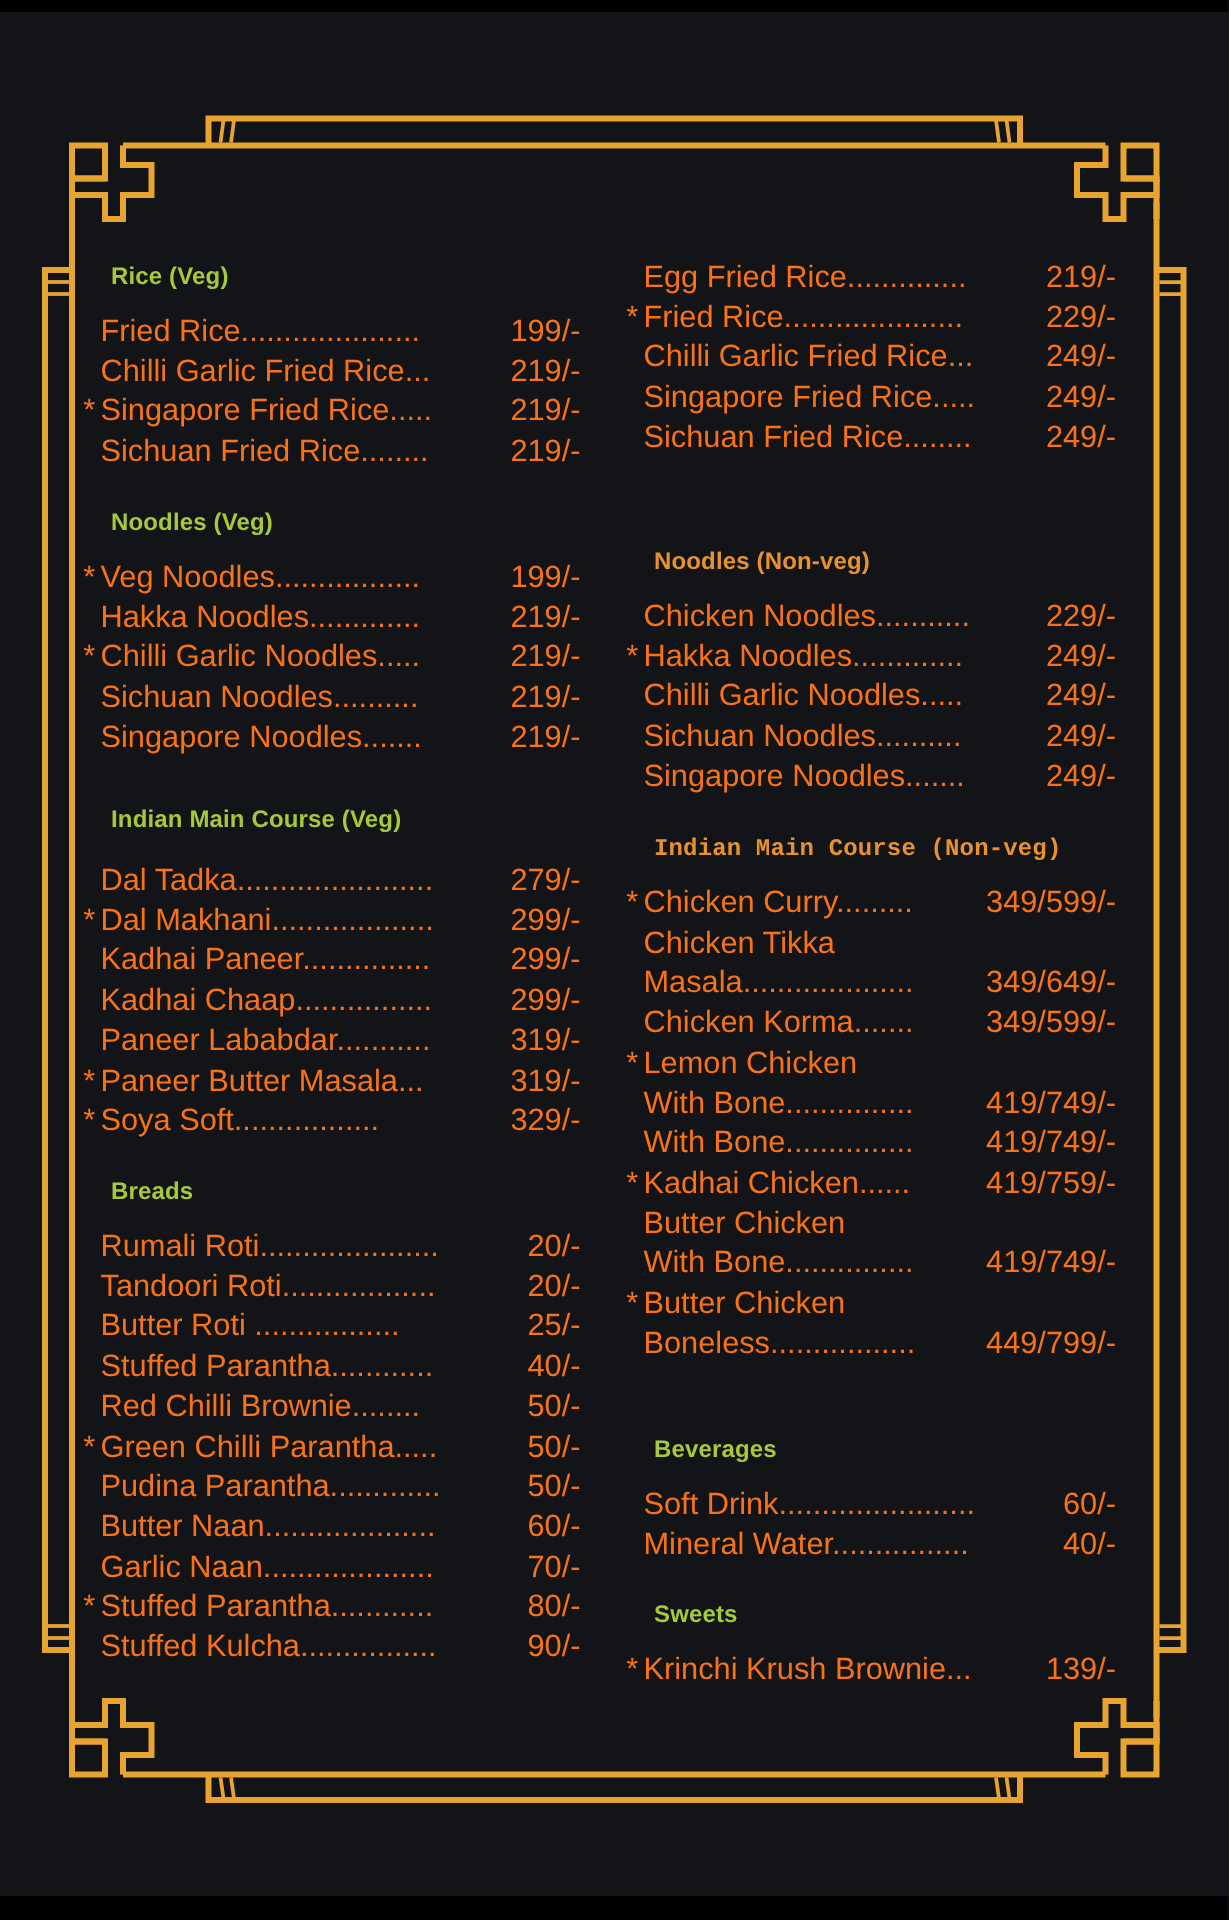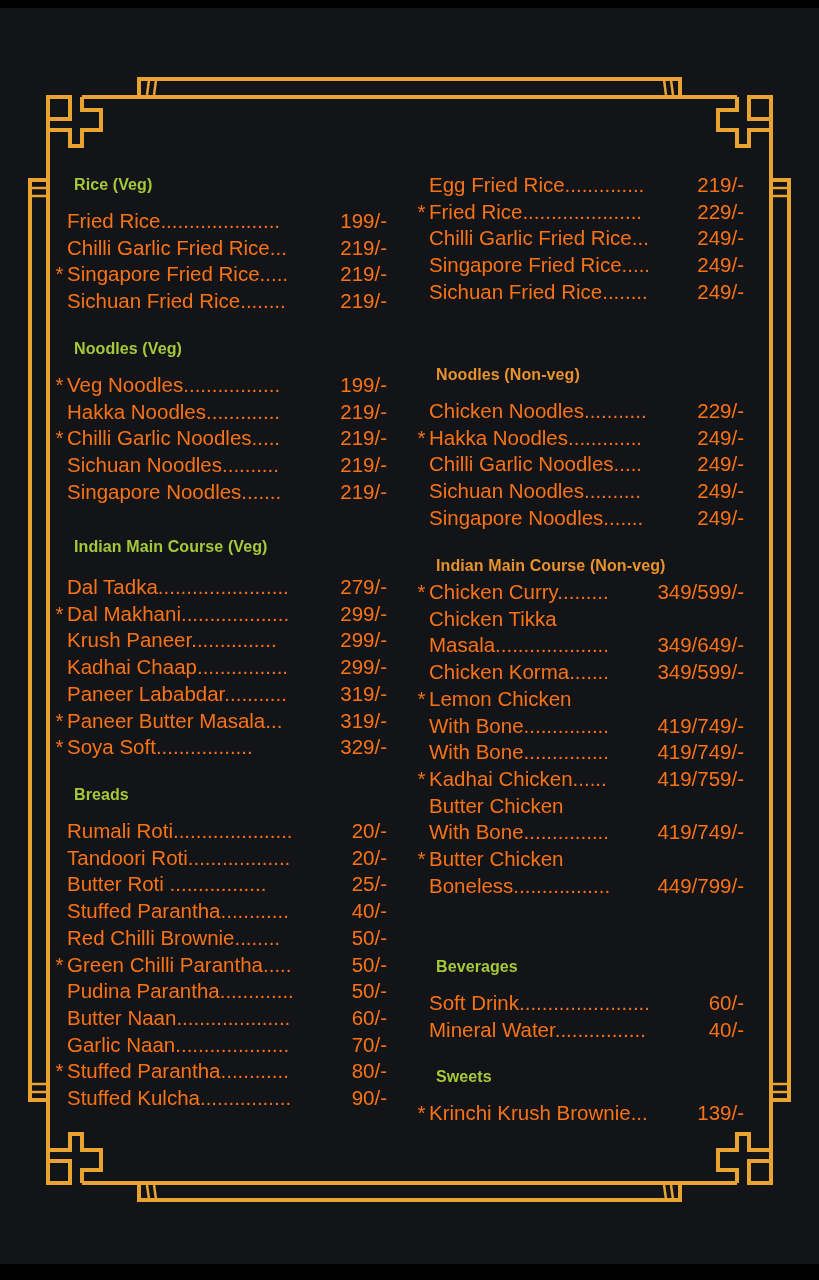--- a/index.html
+++ b/index.html
@@ -108,21 +108,21 @@
         <li class="item"><span class="star">*</span><span class="name">Chilli Garlic Noodles.....</span><span class="price">219/-</span></li>
         <li class="item"><span class="star"></span><span class="name">Sichuan Noodles..........</span><span class="price">219/-</span></li>
         <li class="item"><span class="star"></span><span class="name">Singapore Noodles.......</span><span class="price">219/-</span></li>
       </ul>
     </section>
     <section style="position: absolute; left: 0px; right: 0px; top: 362px;">
       <h2 class="section-title veg" style="margin-bottom: 14px;">Indian Main Course (Veg)</h2>
       <ul class="items">
         <li class="item"><span class="star"></span><span class="name">Dal Tadka.......................</span><span class="price">279/-</span></li>
         <li class="item"><span class="star">*</span><span class="name">Dal Makhani...................</span><span class="price">299/-</span></li>
-        <li class="item"><span class="star"></span><span class="name">Krush Paneer...............</span><span class="price">299/-</span></li>
+        <li class="item"><span class="star"></span><span class="name">Kadhai Paneer...............</span><span class="price">299/-</span></li>
         <li class="item"><span class="star"></span><span class="name">Kadhai Chaap................</span><span class="price">299/-</span></li>
         <li class="item"><span class="star"></span><span class="name">Paneer Lababdar...........</span><span class="price">319/-</span></li>
         <li class="item"><span class="star">*</span><span class="name">Paneer Butter Masala...</span><span class="price">319/-</span></li>
         <li class="item"><span class="star">*</span><span class="name">Soya Soft.................</span><span class="price">329/-</span></li>
       </ul>
     </section>
     <section style="position: absolute; left: 0px; right: 0px; top: 610px;">
       <h2 class="section-title veg" style="margin-bottom: 10px;">Breads</h2>
       <ul class="items">
         <li class="item"><span class="star"></span><span class="name">Rumali Roti.....................</span><span class="price">20/-</span></li>
@@ -153,21 +153,21 @@
       <h2 class="section-title nonveg" style="margin-bottom: 10px;">Noodles (Non-veg)</h2>
       <ul class="items">
         <li class="item"><span class="star"></span><span class="name">Chicken Noodles...........</span><span class="price">229/-</span></li>
         <li class="item"><span class="star">*</span><span class="name">Hakka Noodles.............</span><span class="price">249/-</span></li>
         <li class="item"><span class="star"></span><span class="name">Chilli Garlic Noodles.....</span><span class="price">249/-</span></li>
         <li class="item"><span class="star"></span><span class="name">Sichuan Noodles..........</span><span class="price">249/-</span></li>
         <li class="item"><span class="star"></span><span class="name">Singapore Noodles.......</span><span class="price">249/-</span></li>
       </ul>
     </section>
     <section style="position: absolute; left: 0px; right: 0px; top: 381px;">
-      <h2 class="section-title nonveg" style="margin-bottom: 0;">Indian Main Course (Non-veg)</h2>
+      <h2 class="section-title nonveg" style="margin-bottom: 10px; font-family: Liberation Mono, monospace;">Indian Main Course (Non-veg)</h2>
       <ul class="items">
         <li class="item"><span class="star">*</span><span class="name">Chicken Curry.........</span><span class="price">349/599/-</span></li>
         <li class="item"><span class="star"></span><span class="name">Chicken Tikka</span><span class="price"></span></li>
         <li class="item"><span class="star"></span><span class="name">Masala....................</span><span class="price">349/649/-</span></li>
         <li class="item"><span class="star"></span><span class="name">Chicken Korma.......</span><span class="price">349/599/-</span></li>
         <li class="item"><span class="star">*</span><span class="name">Lemon Chicken</span><span class="price"></span></li>
         <li class="item"><span class="star"></span><span class="name">With Bone...............</span><span class="price">419/749/-</span></li>
         <li class="item"><span class="star"></span><span class="name">With Bone...............</span><span class="price">419/749/-</span></li>
         <li class="item"><span class="star">*</span><span class="name">Kadhai Chicken......</span><span class="price">419/759/-</span></li>
         <li class="item"><span class="star"></span><span class="name">Butter Chicken</span><span class="price"></span></li>

